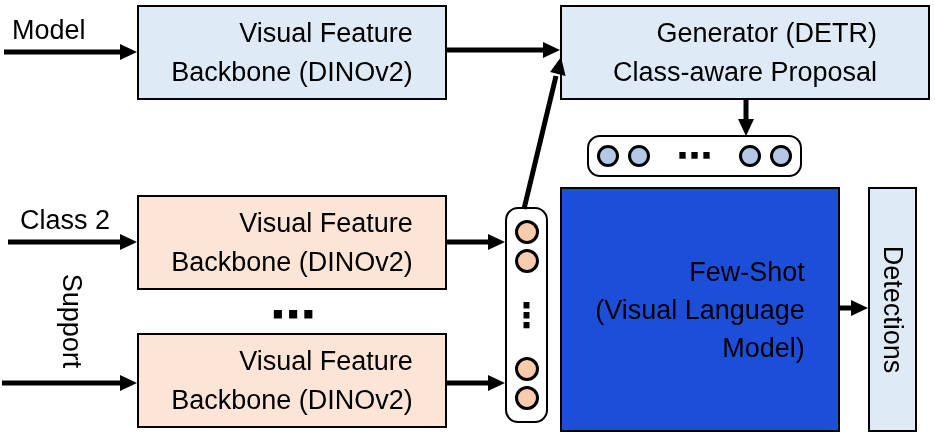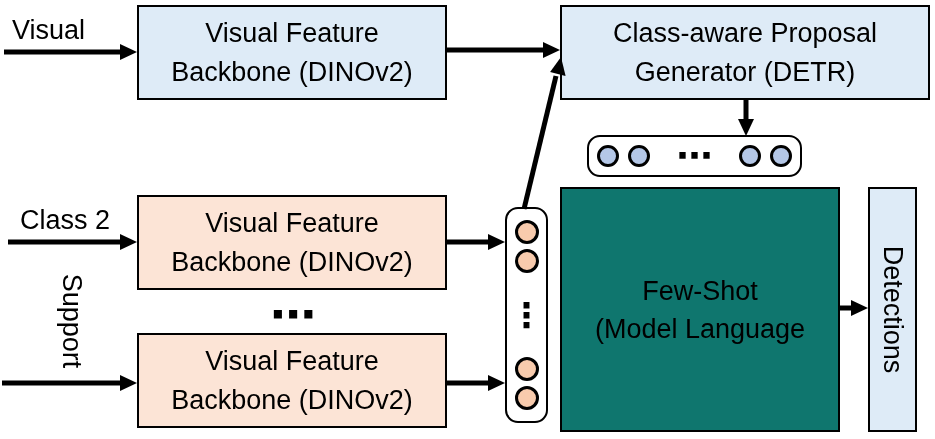--- a/index.html
+++ b/index.html
@@ -11,25 +11,25 @@
     color:#000;
     overflow:hidden;
   }
   .box{
     position:absolute;
     border:2.5px solid #000;
     box-sizing:border-box;
     display:flex;
     align-items:center;
     justify-content:center;
-    text-align:center;
+    text-align:right;
   }
   .box.blue{background:#deebf7;}
   .box.orange{background:#fce4d6;}
-  .box.green{background:#0f766e;}
+  .box.green{background:#1d4ed8;}
   .box-text{font-size:27px;line-height:39px;}
   .box-text span{display:block;white-space:nowrap;}
   .side-label{
     position:absolute;
     font-size:27px;
     white-space:nowrap;
   }
   .pill{
     position:absolute;
     background:#ffffff;
@@ -84,35 +84,35 @@
     position:absolute;
     left:0;top:0;
     pointer-events:none;
   }
 </style>
 </head>
 <body>
 
 <div class="canvas">
 
-  <div class="side-label" style="left:12px;top:15px;">Visual</div>
+  <div class="side-label" style="left:12px;top:15px;">Model</div>
   <div class="side-label" style="left:20px;top:205px;">Class 2</div>
   <div class="support-label">Support</div>
 
   <div class="box blue" style="left:137px;top:5px;width:310px;height:95px;">
     <div class="box-text">
       <span>Visual Feature</span>
       <span>Backbone (DINOv2)</span>
     </div>
   </div>
 
   <div class="box blue" style="left:560px;top:5px;width:370px;height:95px;">
     <div class="box-text">
+      <span>Generator (DETR)</span>
       <span>Class-aware Proposal</span>
-      <span>Generator (DETR)</span>
     </div>
   </div>
 
   <div class="box orange" style="left:137px;top:195px;width:310px;height:95px;">
     <div class="box-text">
       <span>Visual Feature</span>
       <span>Backbone (DINOv2)</span>
     </div>
   </div>
 
@@ -121,21 +121,22 @@
       <span>Visual Feature</span>
       <span>Backbone (DINOv2)</span>
     </div>
   </div>
 
   <div class="ellipsis-between dots">⋯</div>
 
   <div class="box green" style="left:560px;top:187px;width:280px;height:245px;">
     <div class="box-text" style="line-height:38px;">
       <span>Few-Shot</span>
-      <span>(Model Language</span>
+      <span>(Visual Language</span>
+      <span>Model)</span>
     </div>
   </div>
 
   <div class="box blue detections-box" style="left:868px;top:187px;width:49px;height:245px;">
     <span class="rot-text">Detections</span>
   </div>
 
   <div class="pill h" style="left:587px;top:135px;width:215px;height:42px;">
     <div class="circle blue"></div>
     <div class="circle blue"></div>

